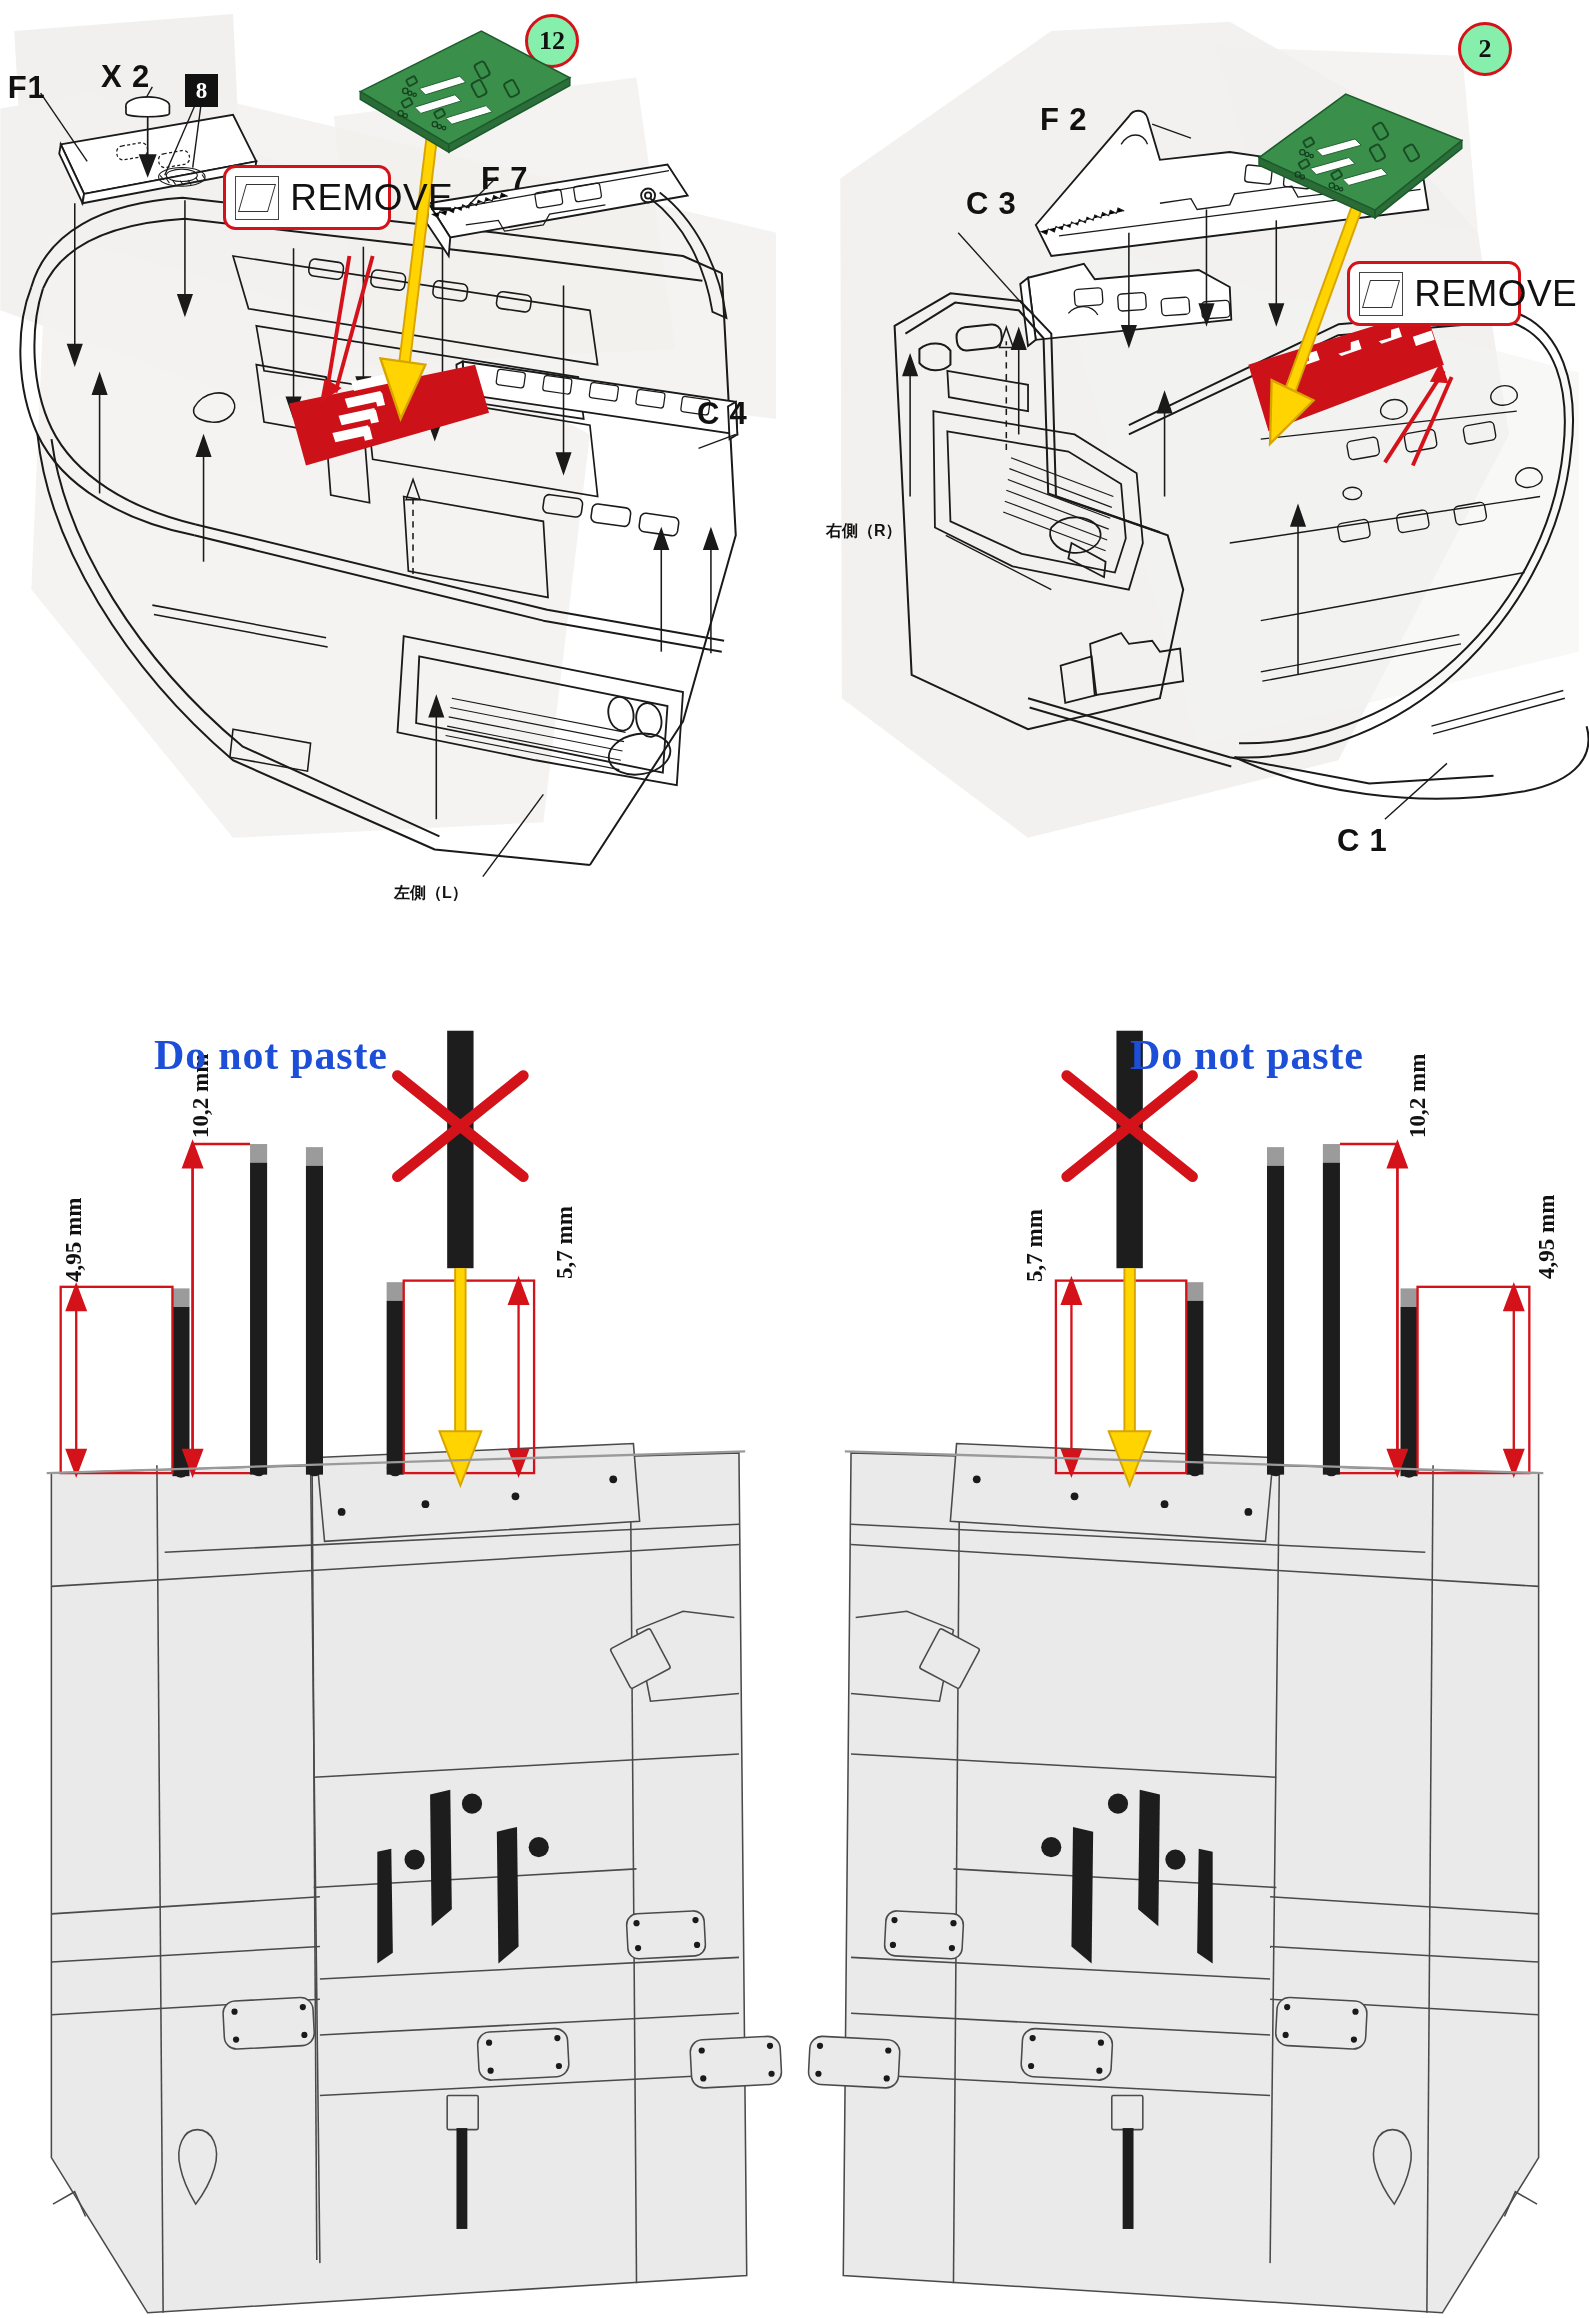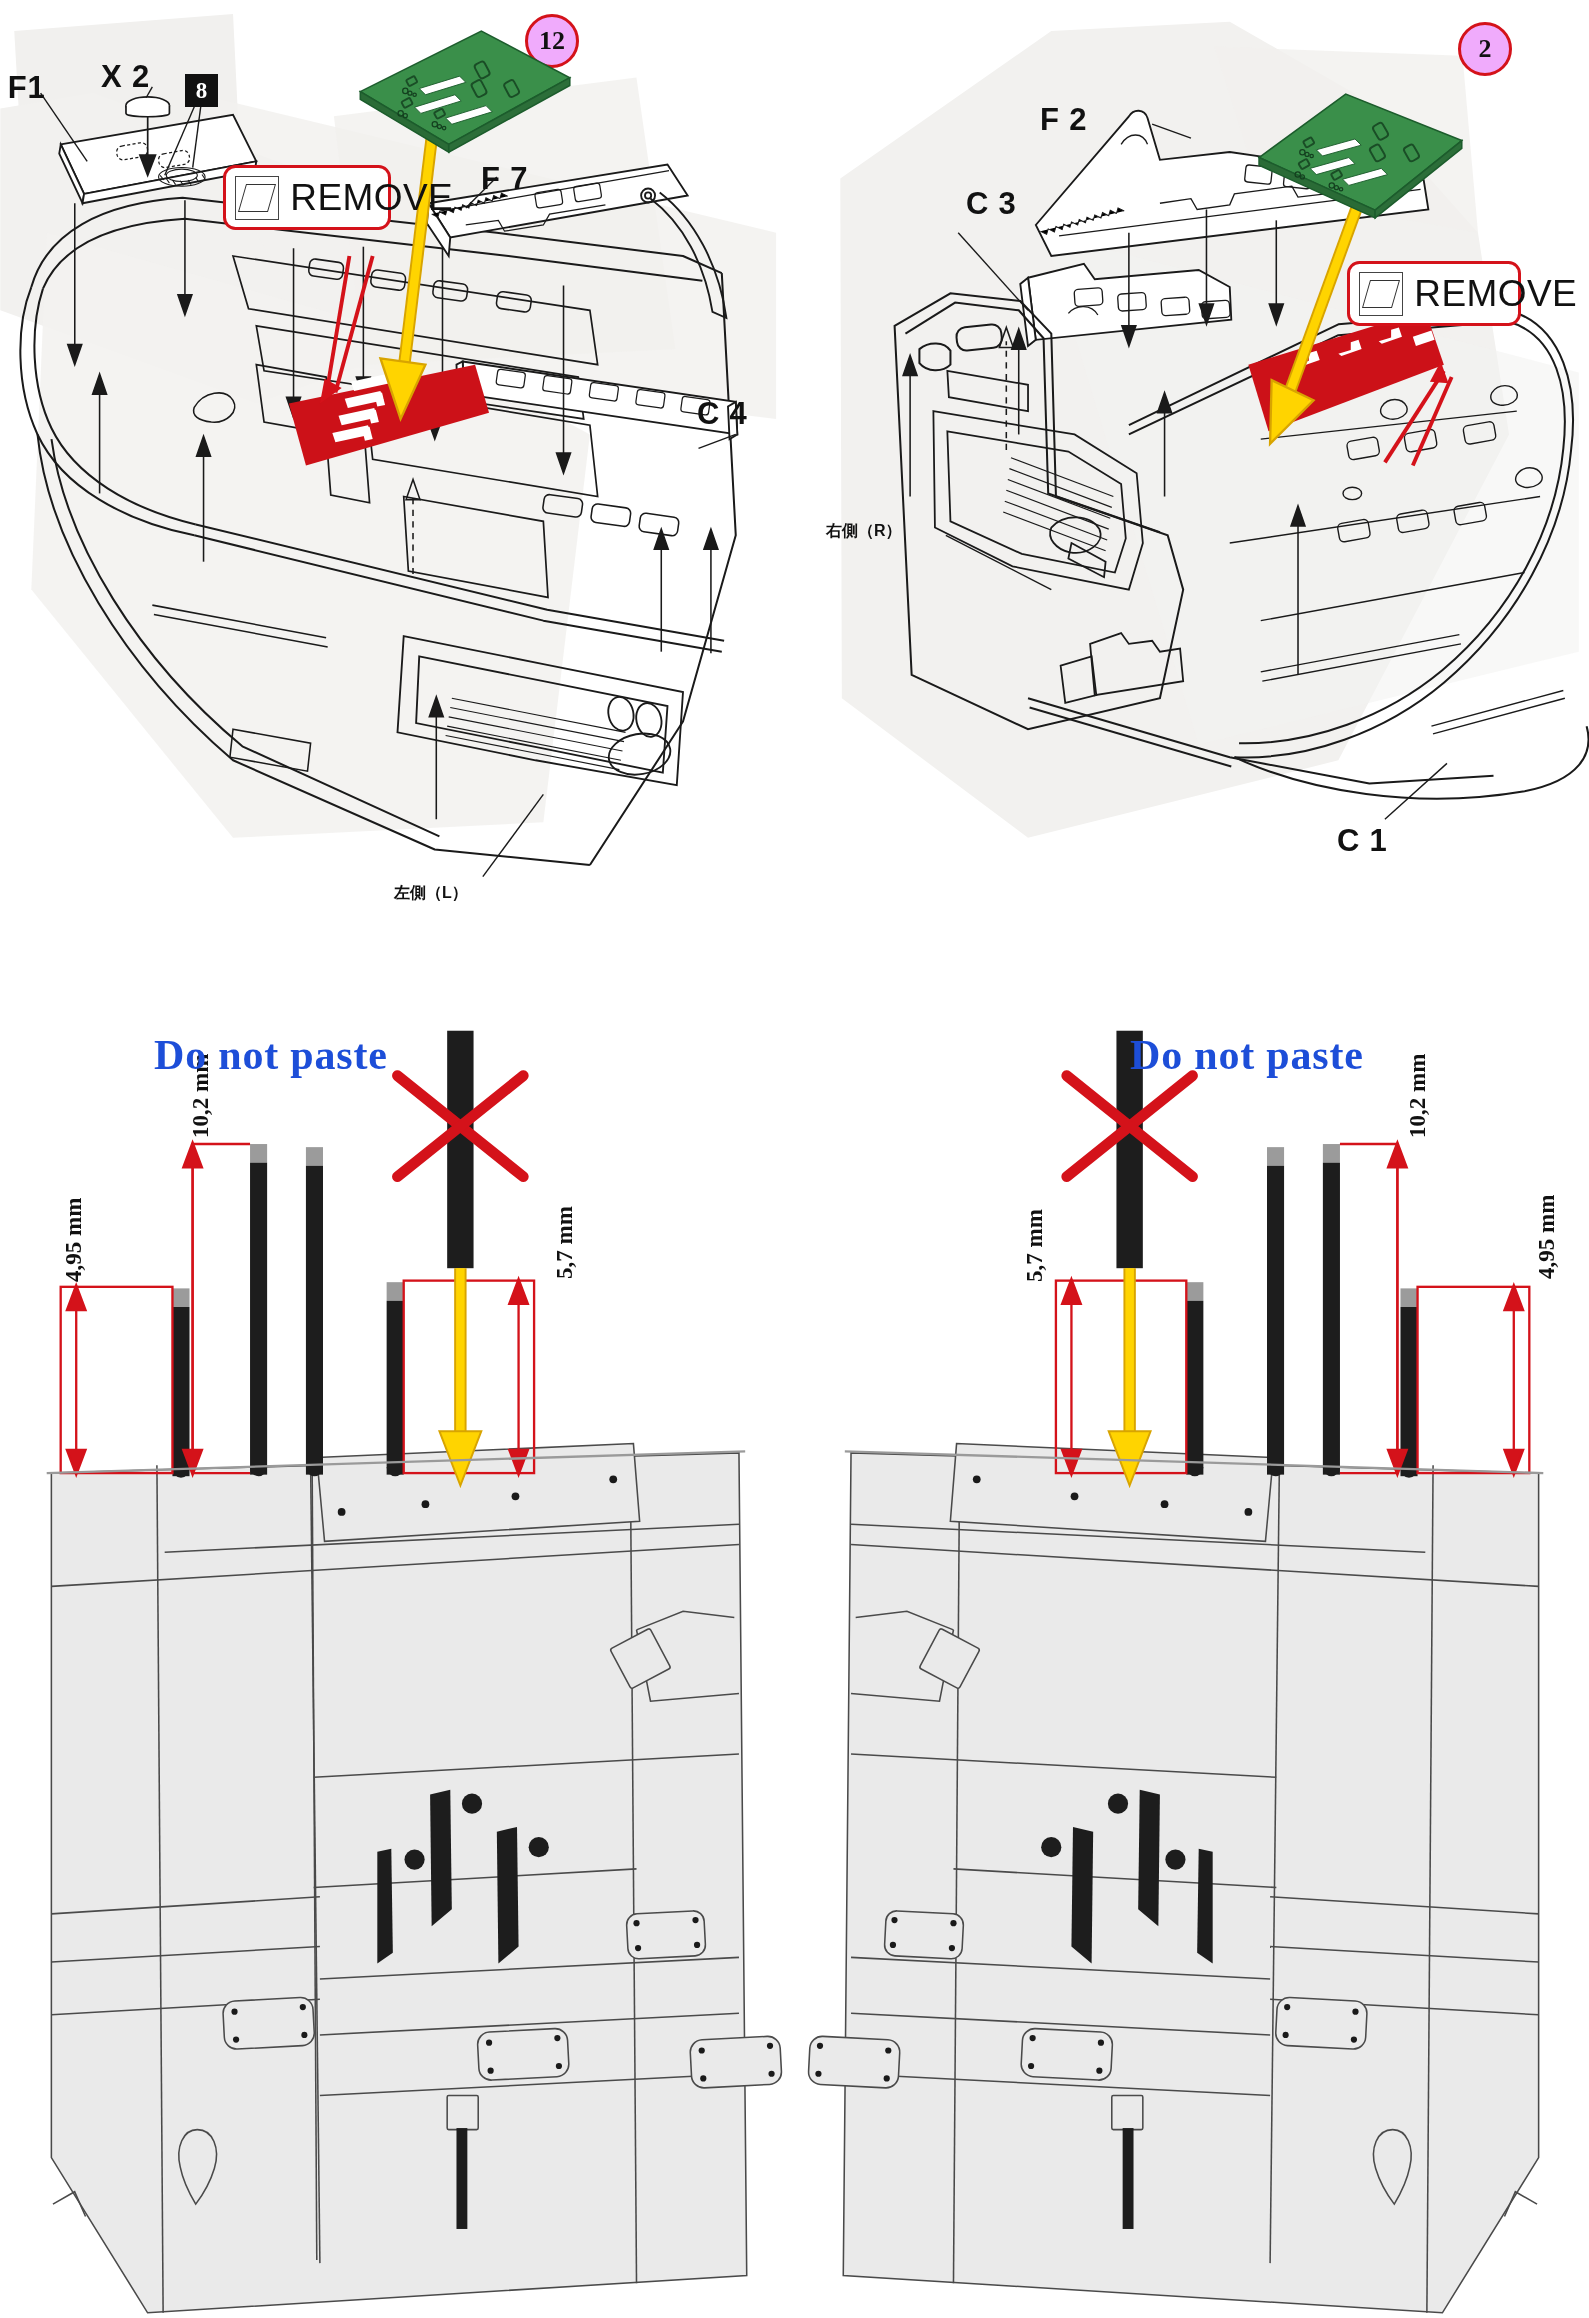--- a/index.html
+++ b/index.html
@@ -32,21 +32,21 @@
     background:#111;color:#fff;
     font-size:23px;font-weight:bold;
     display:flex;align-items:center;justify-content:center;
     font-family:"Liberation Serif", serif;
   }
 
   
   .circbadge{
     position:absolute;
     width:48px;height:48px;border-radius:50%;
-    border:3.9px solid #d4121a;background:#f0abfc;
+    border:3.9px solid #d4121a;background:#86efac;
     color:#111;font-size:26px;font-weight:bold;
     display:flex;align-items:center;justify-content:center;
     font-family:"Liberation Serif", serif;
   }
 
   
   .removebox{
     position:absolute;
     border:3.9px solid #d4121a;border-radius:12.4px;
     background:#fff;

